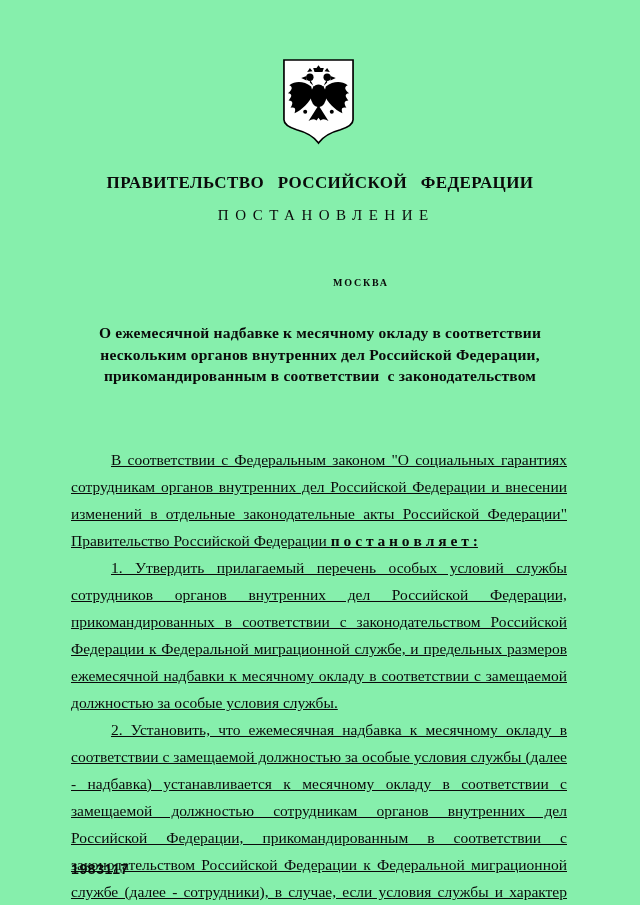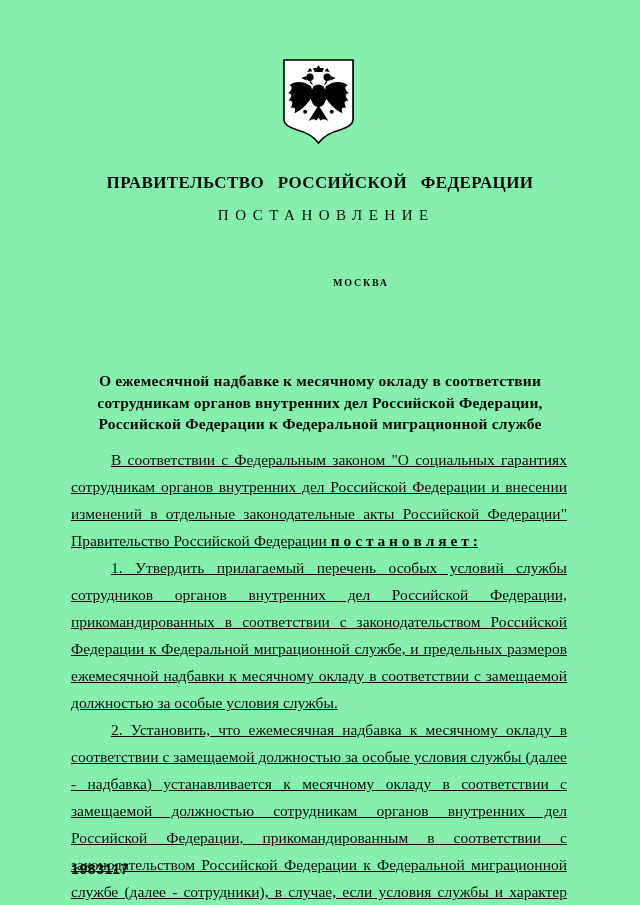--- a/index.html
+++ b/index.html
@@ -61,21 +61,20 @@
   }
   .doc-title {
     position: absolute;
     top: 322px;
     left: 0; width: 100%;
     text-align: center;
     font-weight: bold;
     font-size: 15.5px;
     line-height: 21.5px;
     letter-spacing: 0.2px;
-    margin-top: 48px;
   }
   .body-text {
     position: absolute;
     top: 446px;
     left: 71px;
     width: 496px;
     font-size: 15.5px;
     line-height: 27px;
     text-align: justify;
     text-decoration: underline;
@@ -122,22 +121,22 @@
 
   <div class="gov-name">ПРАВИТЕЛЬСТВО РОССИЙСКОЙ ФЕДЕРАЦИИ</div>
 
   <div class="doc-type">ПОСТАНОВЛЕНИЕ</div>
 
 
   <div class="city">МОСКВА</div>
 
   <div class="doc-title">
     <div>О ежемесячной надбавке к месячному окладу в соответствии</div>
-    <div>сотрудникам органов внутренних дел Российской Федерации,</div>
-    <div>Российской Федерации к Федеральной миграционной службе</div>
+    <div>нескольким органов внутренних дел Российской Федерации,</div>
+    <div>прикомандированным в соответствии &nbsp;с законодательством</div>
   </div>
 
   <div class="body-text">
     <p><span>В соответствии с Федеральным законом "О социальных гарантиях сотрудникам органов внутренних дел Российской Федерации и внесении изменений в отдельные законодательные акты Российской Федерации" Правительство Российской Федерации </span><span class="decree-word">п о с т а н о в л я е т :</span></p>
     <p>1.&nbsp;Утвердить прилагаемый перечень особых условий службы сотрудников органов внутренних дел Российской Федерации, прикомандированных в соответствии с законодательством Российской Федерации к Федеральной миграционной службе, и предельных размеров ежемесячной надбавки к месячному окладу в соответствии с замещаемой должностью за особые условия службы.</p>
     <p class="stretch-last">2.&nbsp;Установить, что ежемесячная надбавка к месячному окладу в соответствии с замещаемой должностью за особые условия службы (далее - надбавка) устанавливается к месячному окладу в соответствии с замещаемой должностью сотрудникам органов внутренних дел Российской Федерации, прикомандированным в соответствии с законодательством Российской Федерации к Федеральной миграционной службе (далее - сотрудники), в случае, если условия службы и характер выполняемых ими задач соответствуют особым условиям службы, установленным перечнем, утвержденным настоящим постановлением. В случае если сотрудник имеет право на получение надбавок по нескольким основаниям в</p>
   </div>
 
   <div class="control-number">1983117</div>
 

